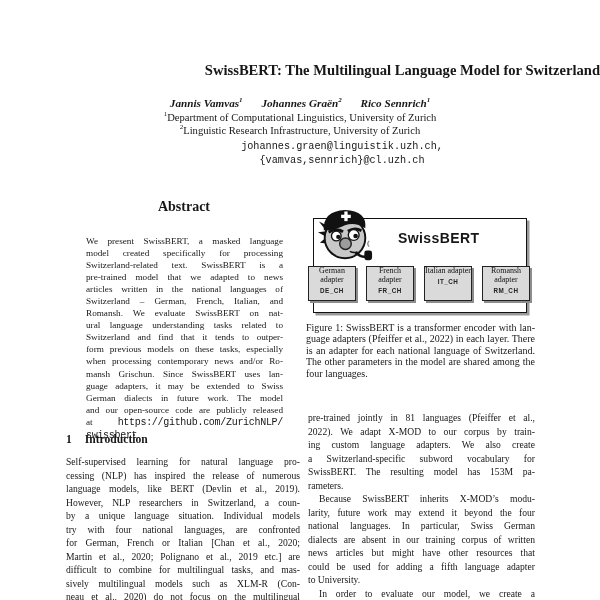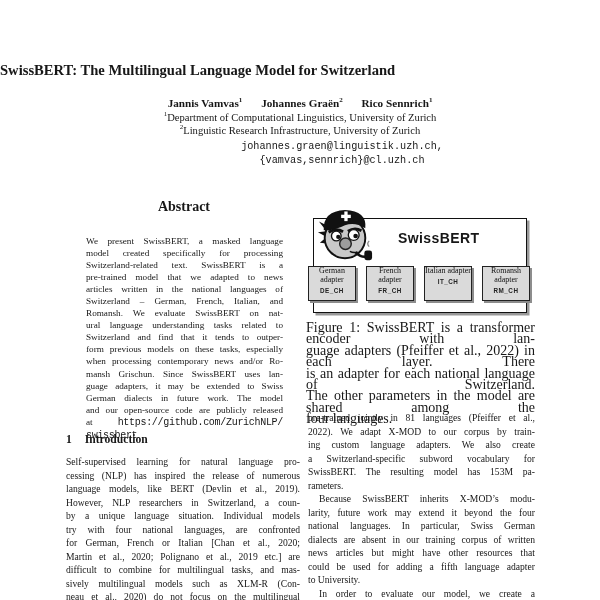--- a/index.html
+++ b/index.html
@@ -4,25 +4,25 @@
 <style>
   html,body{margin:0;padding:0;background:#e9e9e9;}
   .page{position:relative;width:600px;height:600px;background:#ffffff;overflow:hidden;
         font-family:"Liberation Serif",serif;color:#171717;margin:0 auto;}
 
   
   .jline{text-align:justify;text-align-last:justify;}
   .jlast{text-align-last:left;}
   .jindent{text-indent:11px;}
 
-  .title{position:absolute;top:62px;left:0;width:600px;text-align:left;
+  .title{position:absolute;top:62px;left:0;width:600px;text-align:right;
          font-weight:bold;font-size:14.6px;}
   .authors{position:absolute;top:97px;left:0;width:600px;text-align:center;
            font-weight:bold;font-size:11.2px;}
-  .authors .author{margin:10px 8px;}
+  .authors .author{margin:10px 8px;font-style:italic;}
   sup{font-size:7px;vertical-align:super;line-height:0;}
   .affil{position:absolute;left:0;width:600px;text-align:center;font-size:10.6px;}
   #affil1{top:112px;} #affil2{top:125px;}
   .email{position:absolute;left:0;width:600px;text-align:center;
          font-family:"Liberation Mono",monospace;font-size:10.2px;padding-left:42px;}
   #email1{top:141px;} #email2{top:155px;}
 
   .abs-head{position:absolute;top:199px;left:66px;width:236px;text-align:center;
             font-weight:bold;font-size:14px;}
   .abs-body{position:absolute;top:235px;left:86px;width:197px;
@@ -42,21 +42,21 @@
   .mascot{position:absolute;left:2px;top:-15px;width:58px;height:64px;}
   .adapter-row{position:absolute;left:-6px;right:-4px;top:47px;
                display:flex;justify-content:space-between;}
   .adapter-box{width:46px;height:33px;background:#dadada;border:1.2px solid #222;
                box-shadow:2px 2px 0 #8d8d8d;text-align:center;padding-top:0;}
   .adapter-name{font-size:8px;line-height:8.8px;color:#111;}
   .adapter-code{font-size:6.3px;font-weight:bold;font-family:"Liberation Sans",sans-serif;
                 letter-spacing:0.5px;margin-top:2.5px;color:#222;}
 
   .fig-caption{position:absolute;top:322px;left:306px;width:229px;
-               font-size:14px;line-height:11.4px;}
+               font-size:10px;line-height:11.4px;}
 
   .right-body{position:absolute;top:411px;left:308px;width:227px;
               font-size:9.6px;line-height:13.5px;}
 </style>
 </head>
 <body>
 
 <div class="page">
 
   <div class="title">SwissBERT: The Multilingual Language Model for Switzerland</div>

